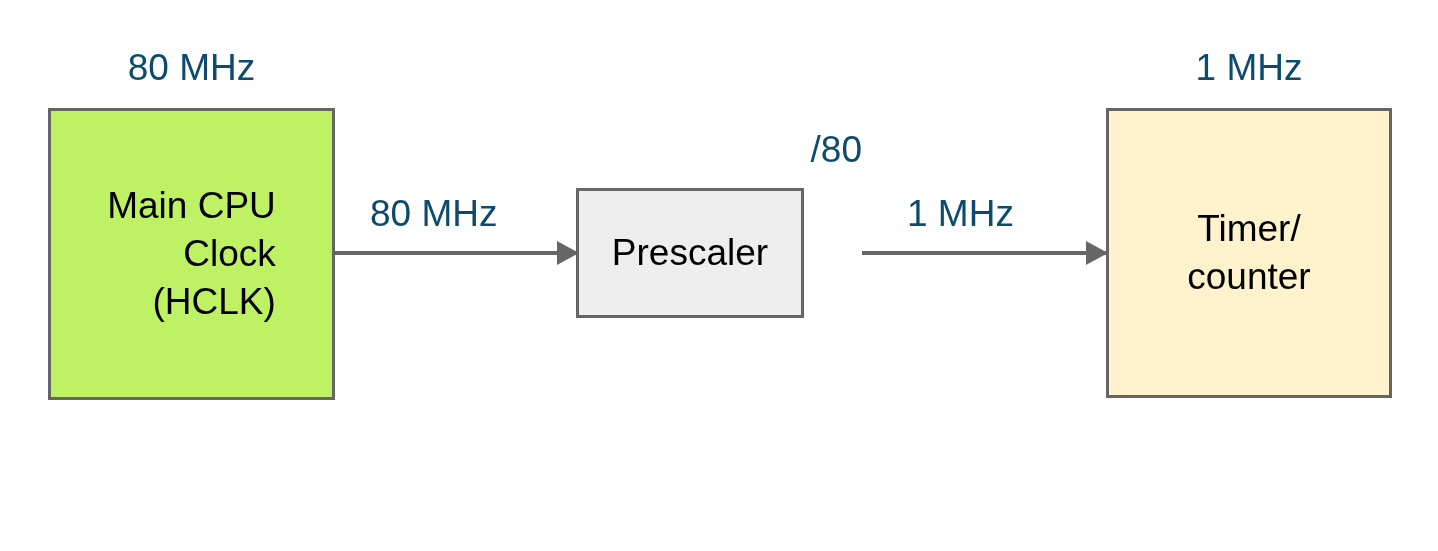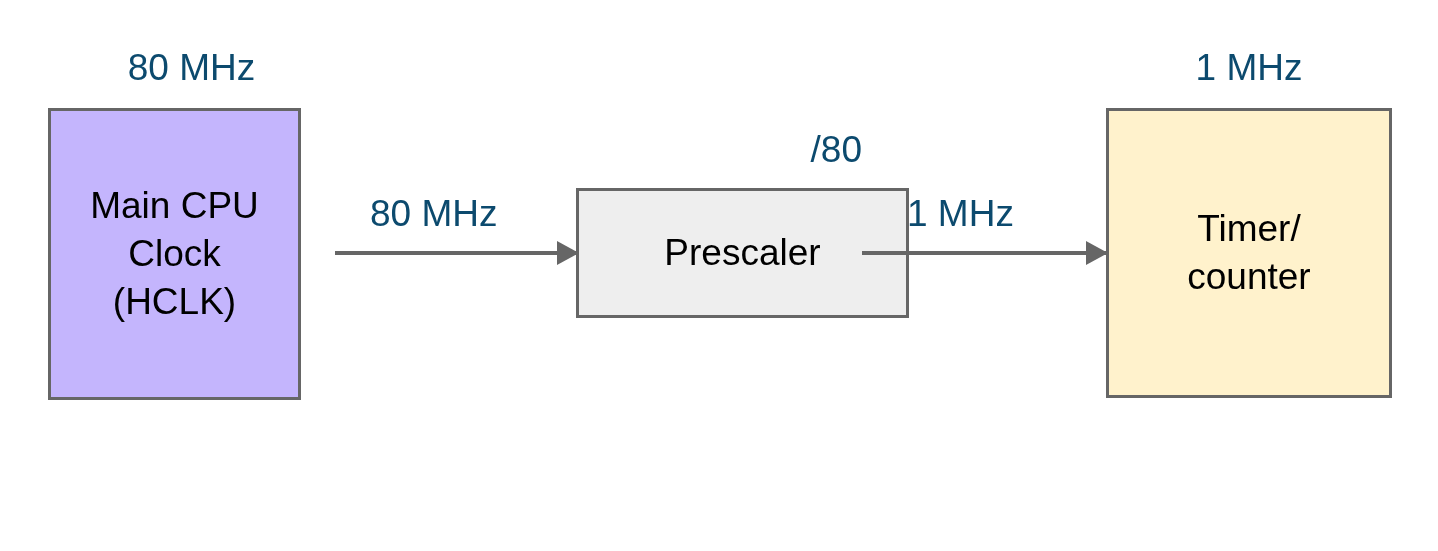--- a/index.html
+++ b/index.html
@@ -28,26 +28,27 @@
     text-align: center;
     line-height: 1.30;
   }
   .node-label {
     display: block;
     white-space: pre-line;
   }
 
   
   #node-cpu {
-    left: 48px;  top: 108px;  width: 253px; height: 292px;
-    background: #c4b5fd;
+    left: 48px;  top: 108px;  width: 287px; height: 292px;
+    background: #bef264;
     font-size: 37px;
+    text-align: right;
   }
   #node-prescaler {
-    left: 576px; top: 188px;  width: 333px; height: 130px;
+    left: 576px; top: 188px;  width: 228px; height: 130px;
     background: #eeeeee;
     font-size: 37px;
   }
   #node-timer {
     left: 1106px; top: 108px; width: 286px; height: 290px;
     background: #fff2cc;
     font-size: 37px;
   }
 
   

